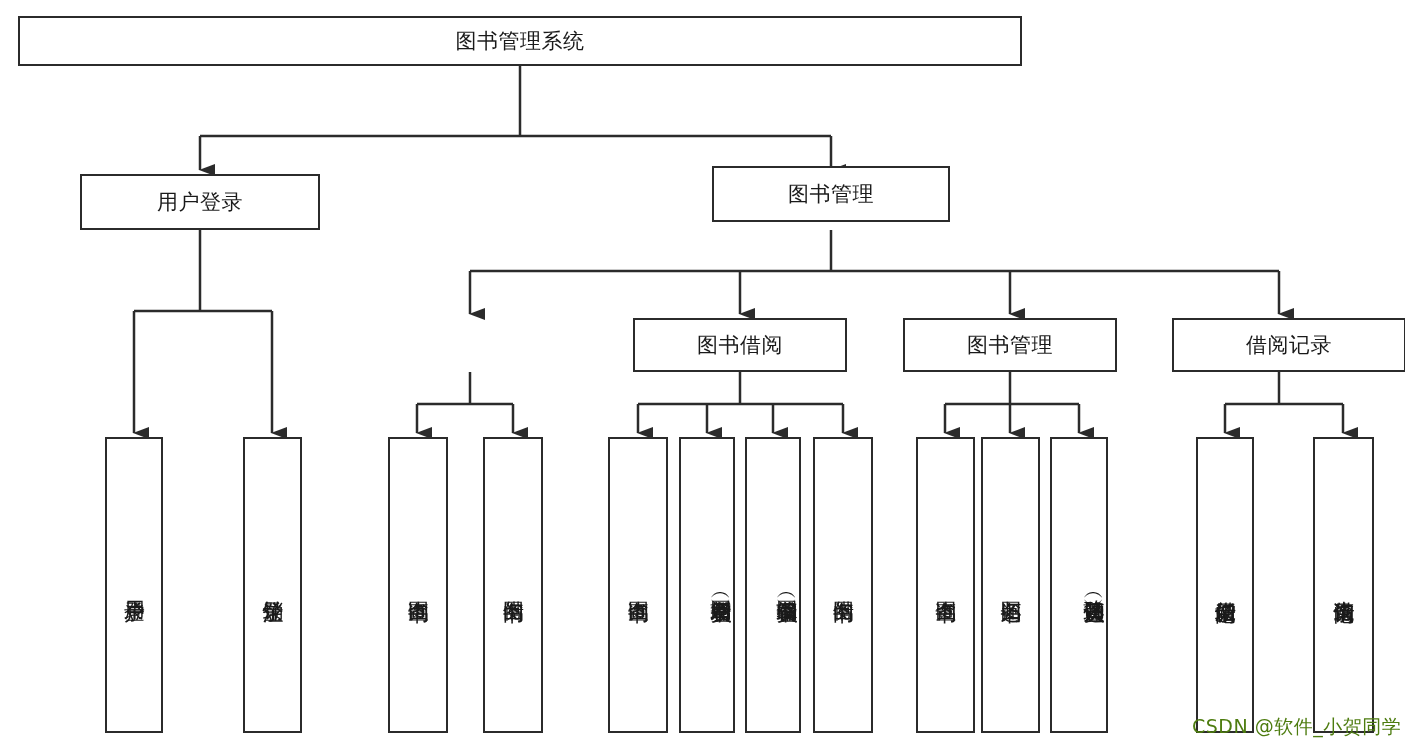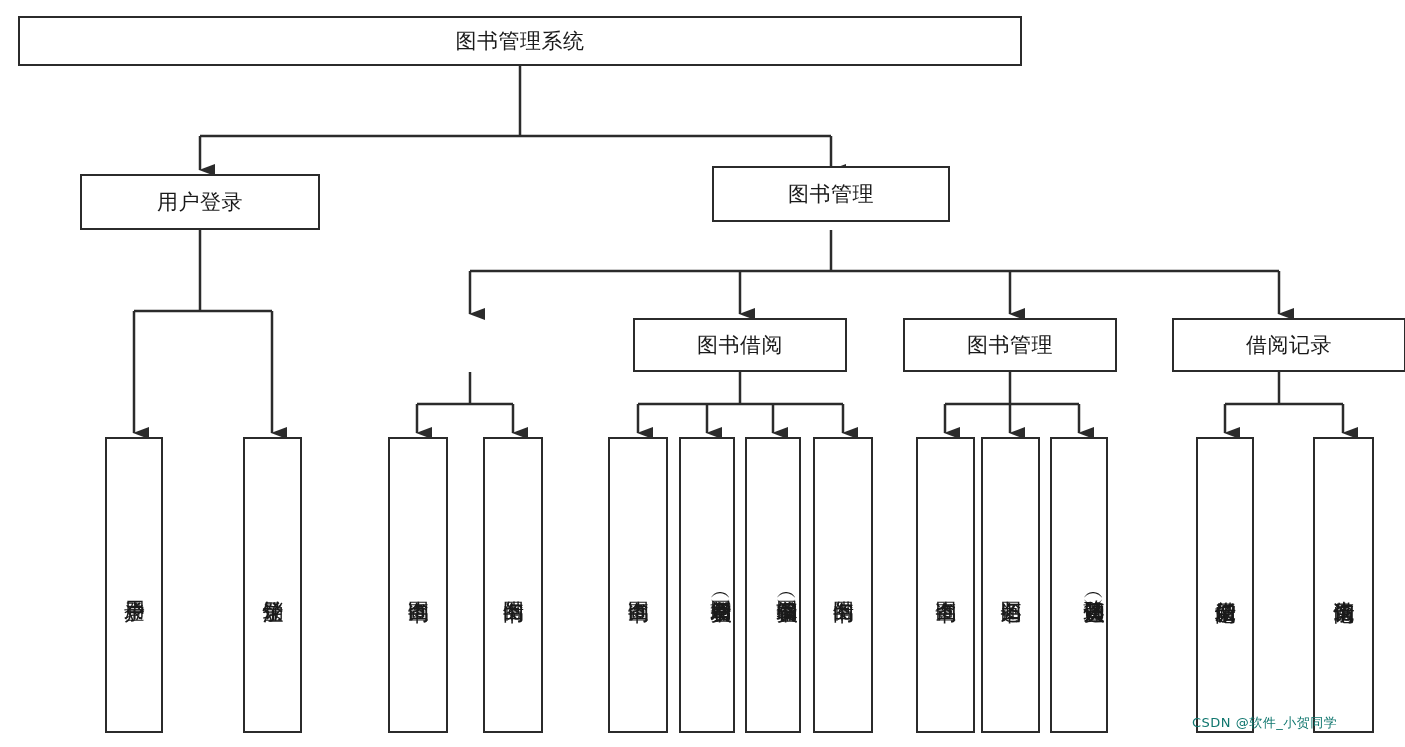--- a/index.html
+++ b/index.html
@@ -53,22 +53,22 @@
     align-items: center;
   }
   .node-label {
     display: block;
     white-space: pre-wrap;
   }
   #watermark {
     position: absolute;
     left: 1192px;
     top: 714px;
-    font-size: 13px;
-    color: #0f766e;
+    font-size: 19px;
+    color: #4d7c0f;
     white-space: nowrap;
     letter-spacing: 0.5px;
     pointer-events: none;
   }
 </style>
 </head>
 <body>
 
 <div id="canvas">
 

